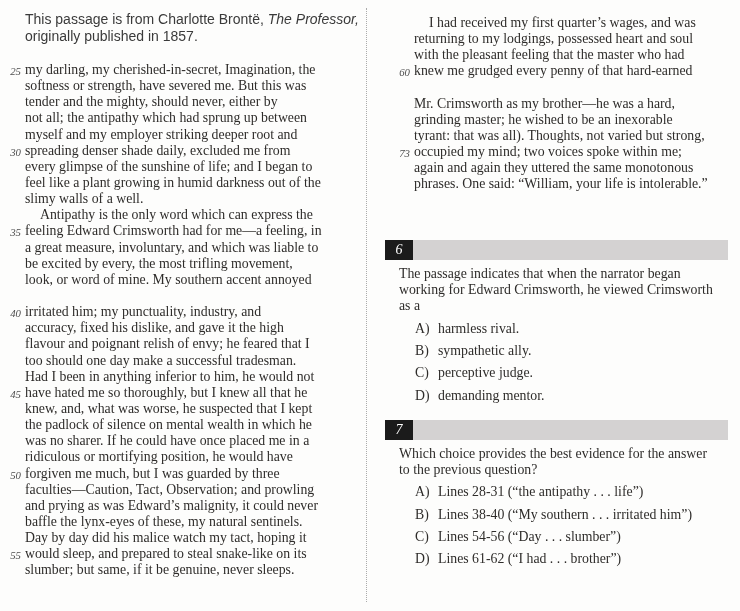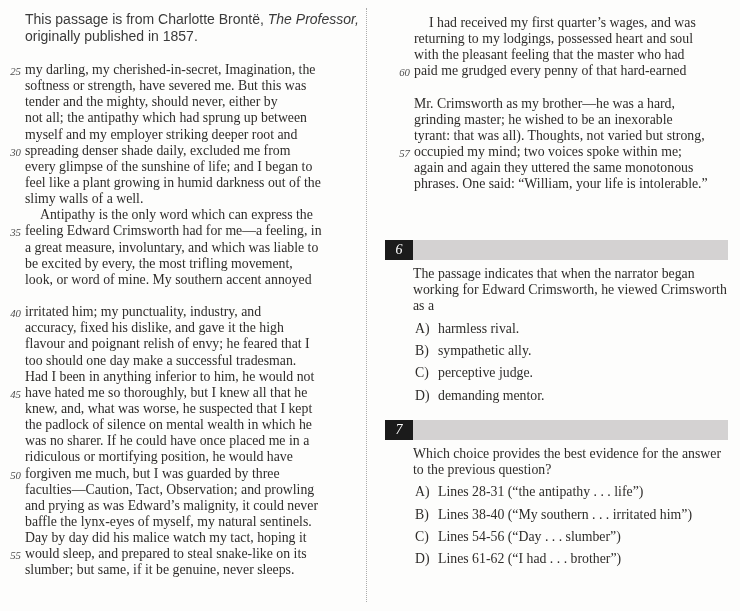--- a/index.html
+++ b/index.html
@@ -38,21 +38,21 @@
   .qblock-0 { top:240px; }
   .qblock-1 { top:420px; }
   .qbar { display:flex; width:343px; height:20px; }
   .qbar .qnum {
     flex:none; width:28px; background:#1b1b1b; color:#ffffff;
     font-style:italic; font-size:14px;
     display:flex; align-items:center; justify-content:center;
   }
   .qbar .qfill { flex:1; background:#d4d2d2; }
   .qstem {
-    margin:6px 0 0 28px; width:320px;
+    margin:6px 0 0 14px; width:320px;
     font-size:13.8px; line-height:16.2px;
   }
   .choices { margin-top:5px; margin-left:30px; }
   .choice { display:flex; height:22.3px; line-height:18px; white-space:nowrap;
             font-size:13.8px; align-items:flex-start; }
   .choice .letter { flex:none; width:23px; }
 </style>
 </head>
 <body>
 
@@ -201,21 +201,21 @@
     <span class="txt">faculties—Caution, Tact, Observation; and prowling</span>
   </div>
 
   <div class="pline">
     <span class="num"></span>
     <span class="txt">and prying as was Edward’s malignity, it could never</span>
   </div>
 
   <div class="pline">
     <span class="num"></span>
-    <span class="txt">baffle the lynx-eyes of myself, my natural sentinels.</span>
+    <span class="txt">baffle the lynx-eyes of these, my natural sentinels.</span>
   </div>
 
   <div class="pline">
     <span class="num"></span>
     <span class="txt">Day by day did his malice watch my tact, hoping it</span>
   </div>
 
   <div class="pline">
     <span class="num">55</span>
     <span class="txt">would sleep, and prepared to steal snake-like on its</span>
@@ -238,21 +238,21 @@
     <span class="txt">returning to my lodgings, possessed heart and soul</span>
   </div>
 
   <div class="pline">
     <span class="num"></span>
     <span class="txt">with the pleasant feeling that the master who had</span>
   </div>
 
   <div class="pline">
     <span class="num">60</span>
-    <span class="txt">paid me grudged every penny of that hard-earned</span>
+    <span class="txt">knew me grudged every penny of that hard-earned</span>
   </div>
 
   <div class="pline">
     <span class="num"></span>
   </div>
 
   <div class="pline">
     <span class="num"></span>
     <span class="txt">Mr. Crimsworth as my brother—he was a hard,</span>
   </div>
@@ -261,21 +261,21 @@
     <span class="num"></span>
     <span class="txt">grinding master; he wished to be an inexorable</span>
   </div>
 
   <div class="pline">
     <span class="num"></span>
     <span class="txt">tyrant: that was all). Thoughts, not varied but strong,</span>
   </div>
 
   <div class="pline">
-    <span class="num">57</span>
+    <span class="num">73</span>
     <span class="txt">occupied my mind; two voices spoke within me;</span>
   </div>
 
   <div class="pline">
     <span class="num"></span>
     <span class="txt">again and again they uttered the same monotonous</span>
   </div>
 
   <div class="pline">
     <span class="num"></span>

